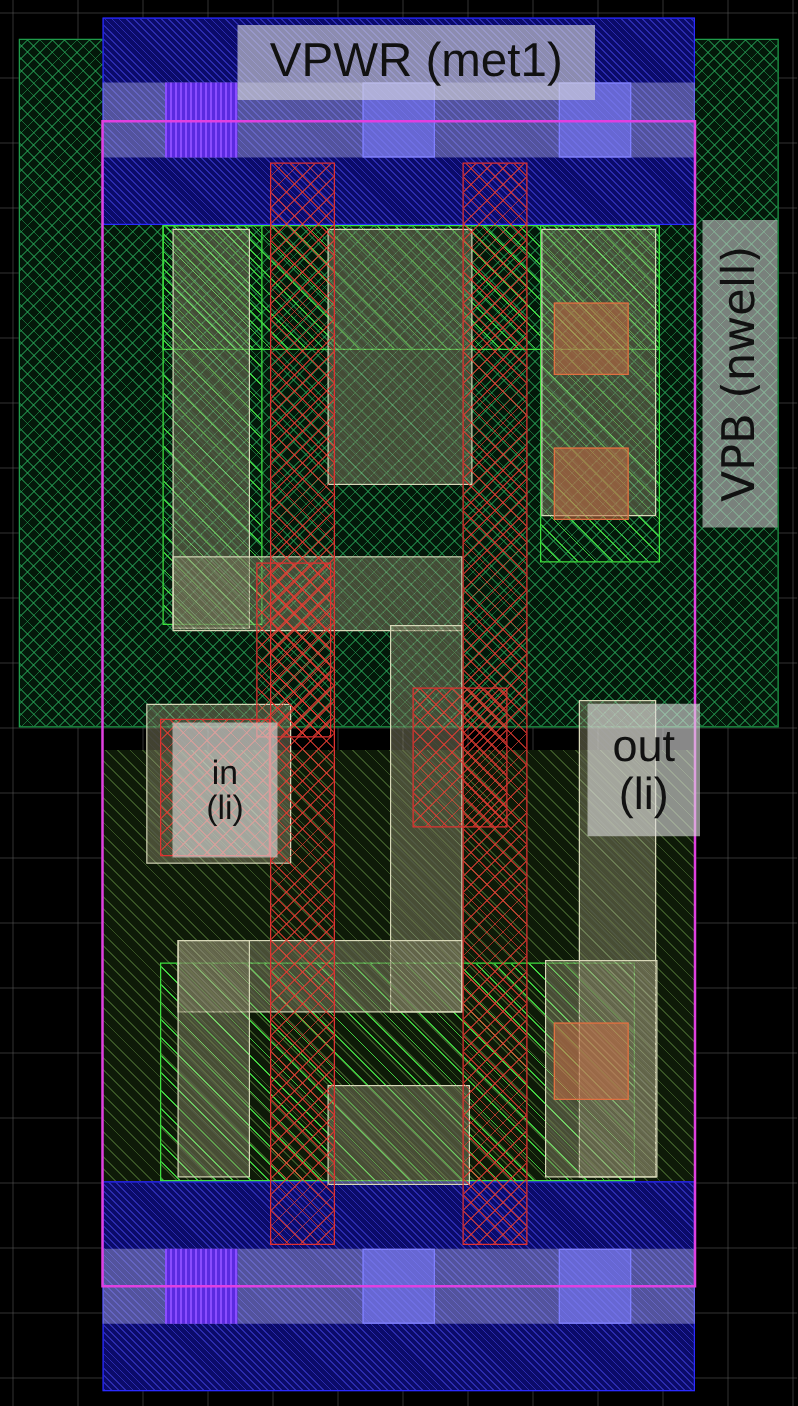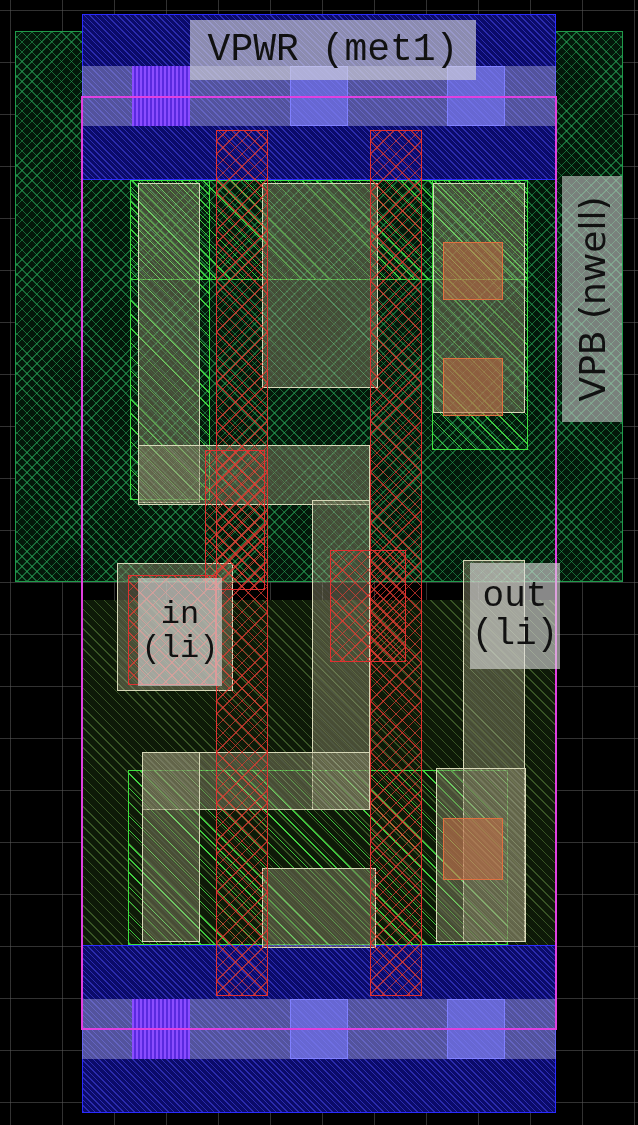--- a/index.html
+++ b/index.html
@@ -29,21 +29,21 @@
     background:
       repeating-linear-gradient(45deg, rgba(230,60,50,0.7) 0 1px, transparent 1px 9px),
       repeating-linear-gradient(-45deg, rgba(230,60,50,0.7) 0 1px, transparent 1px 9px);}
   .licon{border:1.5px solid #e07040;background:rgba(200,110,70,0.55);}
   .mcon{border:1px solid #8080ff;background:rgba(120,120,255,0.55);}
   .via{background:repeating-linear-gradient(90deg,#8a4cff 0 2px,#5a2adf 2px 4px);}
   .tap{background:rgba(170,170,220,0.45);}
   .bound{border:2px solid #e040e0;background:transparent;}
   .psub{background:repeating-linear-gradient(45deg, rgba(90,130,60,0.55) 0 1px, transparent 1px 7px), #0e1a08;}
   .label{position:absolute;background:rgba(220,220,220,0.62);color:#111;
-    font-family:Liberation Mono, monospace;display:flex;align-items:center;justify-content:center;text-align:center;line-height:1.05;}
+    font-family:Liberation Sans, sans-serif;display:flex;align-items:center;justify-content:center;text-align:center;line-height:1.05;}
   .vlabel{position:absolute;background:rgba(200,200,200,0.6);color:#111;font-family:"DejaVu Sans",sans-serif;}
   .vlabel span{position:absolute;left:50%;top:50%;transform:translate(-50%,-50%) rotate(-90deg);white-space:nowrap;}
 </style>
 </head>
 <body>
 
 <div id="canvas">
 
   <div class="r nwell" style="left:15px;top:31px;width:608px;height:551px;"></div>
 
@@ -90,21 +90,21 @@
   <div class="r licon" style="left:443px;top:818px;width:60px;height:62px;"></div>
 
   <div class="r bound" style="left:81px;top:96px;width:476px;height:934px;"></div>
 
   <div class="label" style="left:190px;top:20px;width:286px;height:60px;font-size:38px;">
     <span>VPWR (met1)</span>
   </div>
   <div class="vlabel" style="left:562px;top:176px;width:60px;height:246px;font-size:36px;">
     <span>VPB (nwell)</span>
   </div>
-  <div class="label" style="left:138px;top:578px;width:84px;height:108px;font-size:32px;flex-direction:column;">
+  <div class="label" style="left:138px;top:578px;width:84px;height:108px;font-size:27px;flex-direction:column;">
     <span>in</span>
     <span>(li)</span>
   </div>
   <div class="label" style="left:470px;top:563px;width:90px;height:106px;font-size:36px;flex-direction:column;">
     <span>out</span>
     <span>(li)</span>
   </div>
 
 </div>
 

